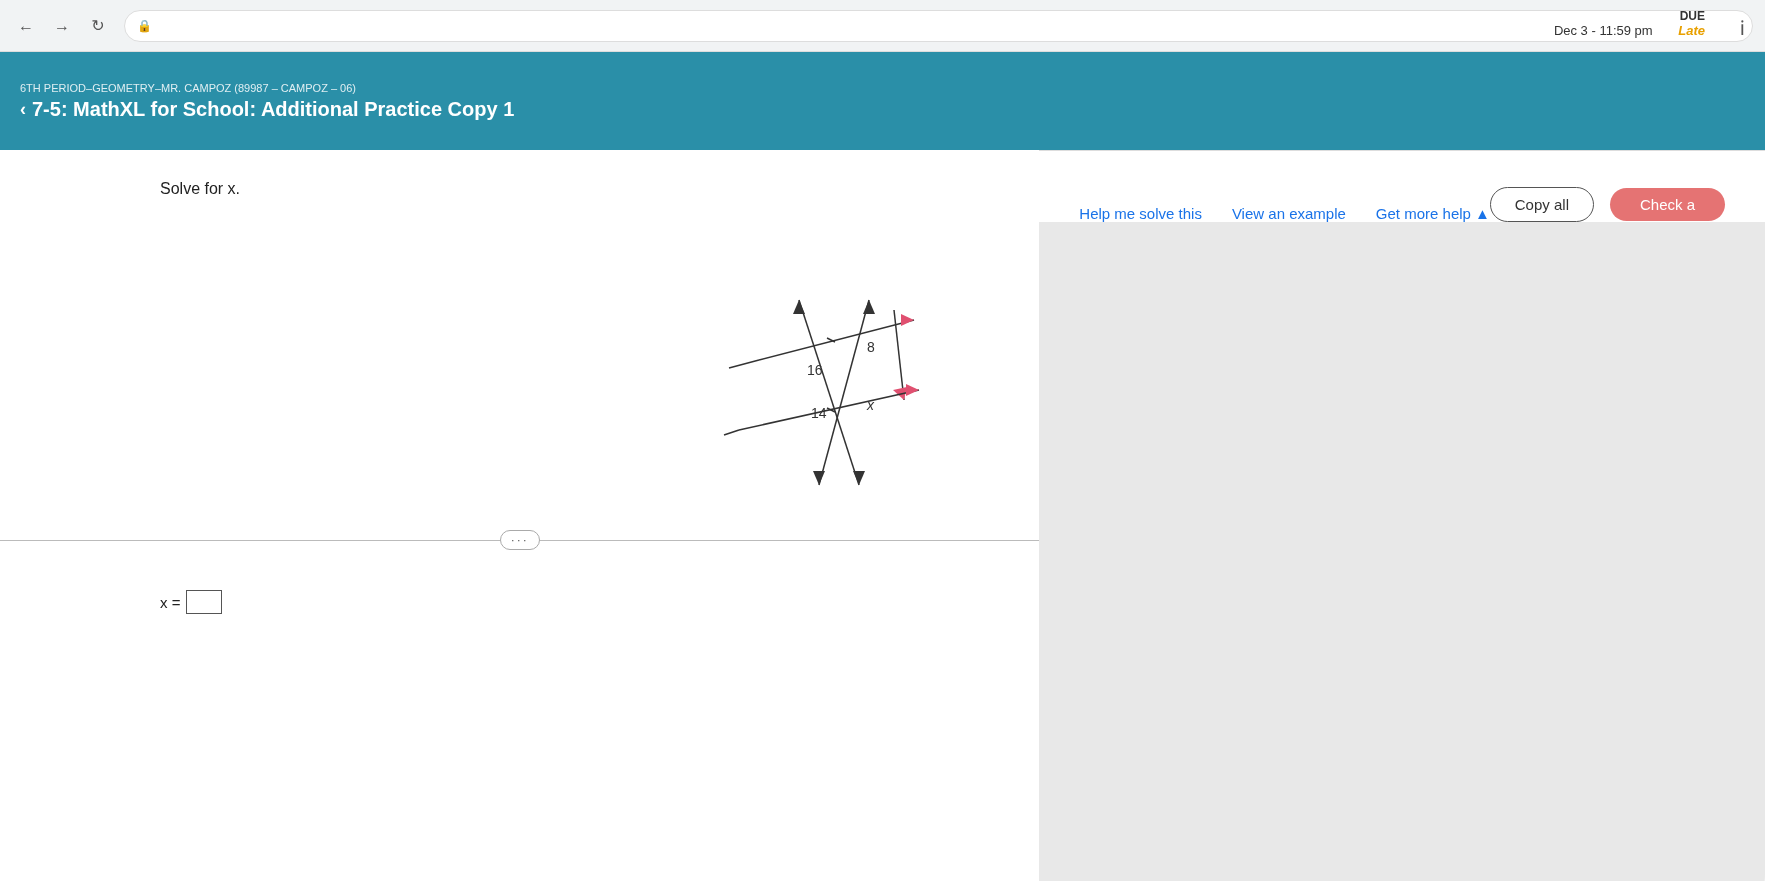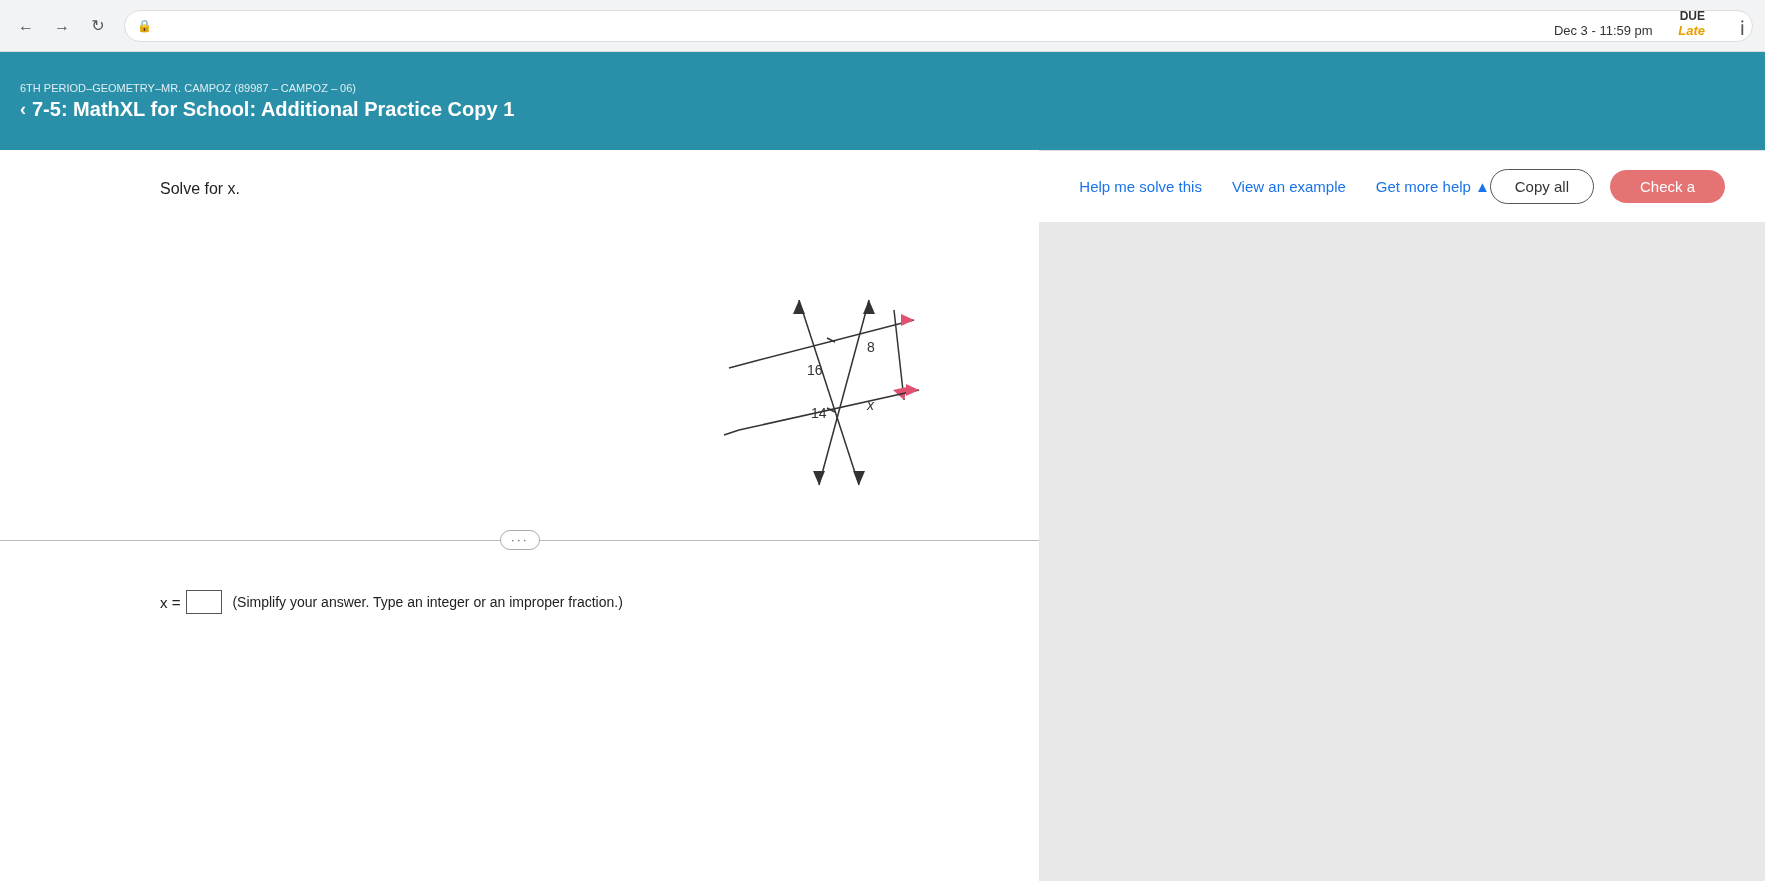--- a/index.html
+++ b/index.html
@@ -192,21 +192,21 @@
       right: 100px;
       width: 220px;
       height: 220px;
     }
 
     
     .bottom-toolbar {
       background: white;
       height: 72px;
       display: flex;
-      align-items: center;
+      align-items: flex-end;
       padding: 0 40px;
       border-top: 1px solid #ddd;
       justify-content: space-between;
     }
     .left-actions {
       display: flex;
       align-items: center;
       gap: 30px;
     }
     .action-link {
@@ -334,21 +334,20 @@
       </svg>
     </div>
 
     <div style="position:absolute; top:390px; left:0; right:0; height:1px; background:#bbb;"></div>
 
     <button class="dots-btn" style="position:absolute; top:380px; left:50%; transform:translateX(-50%);">···</button>
 
     <div class="answer-area">
       <span class="x-label">x =</span>
       <input class="answer-input" type="text" value="" style="">
-      <span class="hint-text">(Simplify your answer. Type an integer or an improper fraction.)</span>
     </div>
 
   </div>
 
   <div class="bottom-toolbar">
     <div class="left-actions">
       <button class="action-link">Help me solve this</button>
       <button class="action-link">View an example</button>
       <div class="get-more-help">
         <span>Get more help</span>

